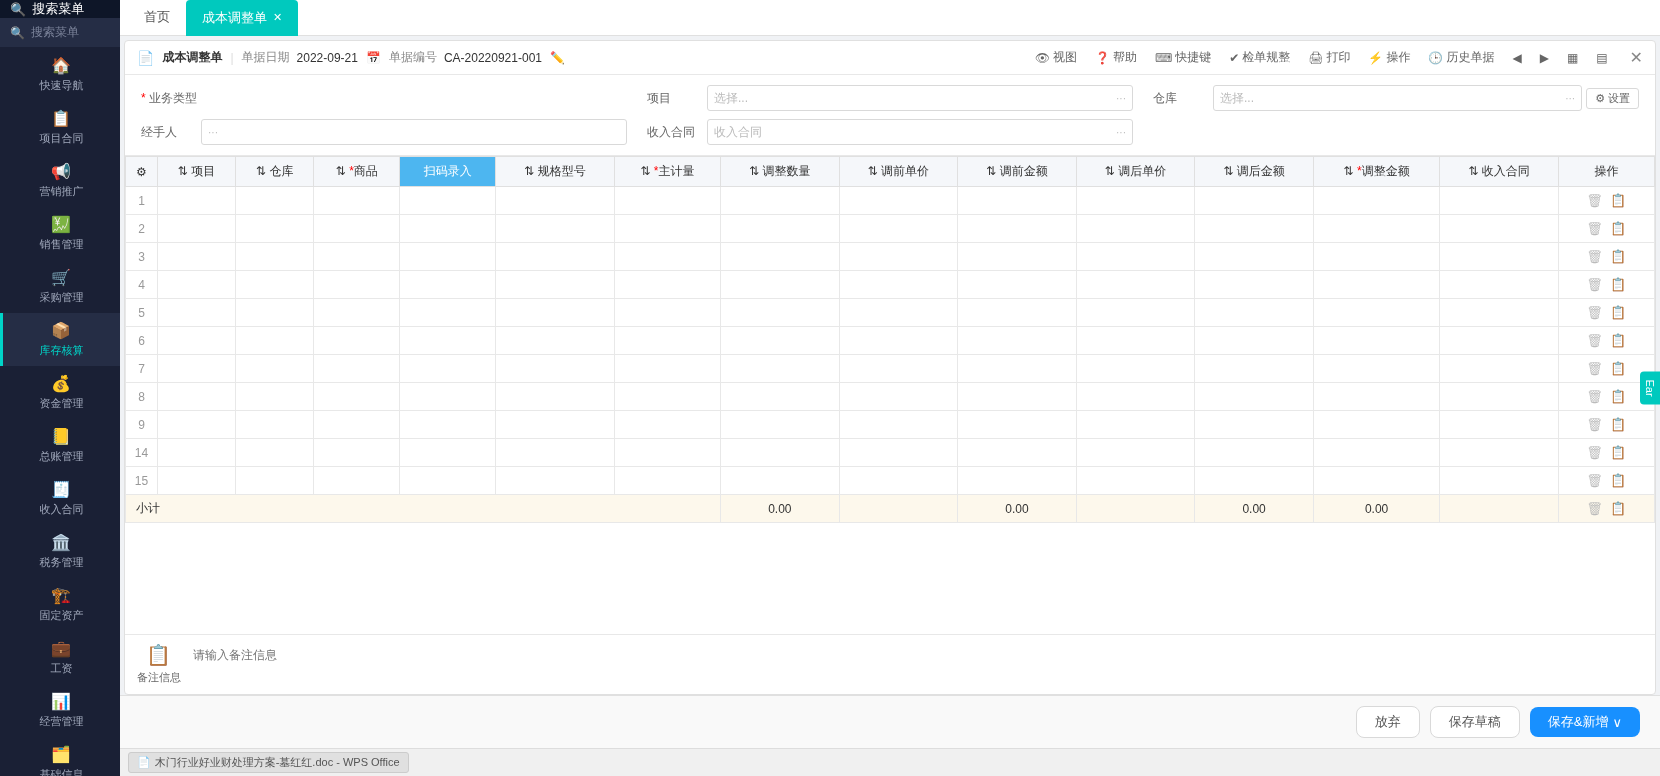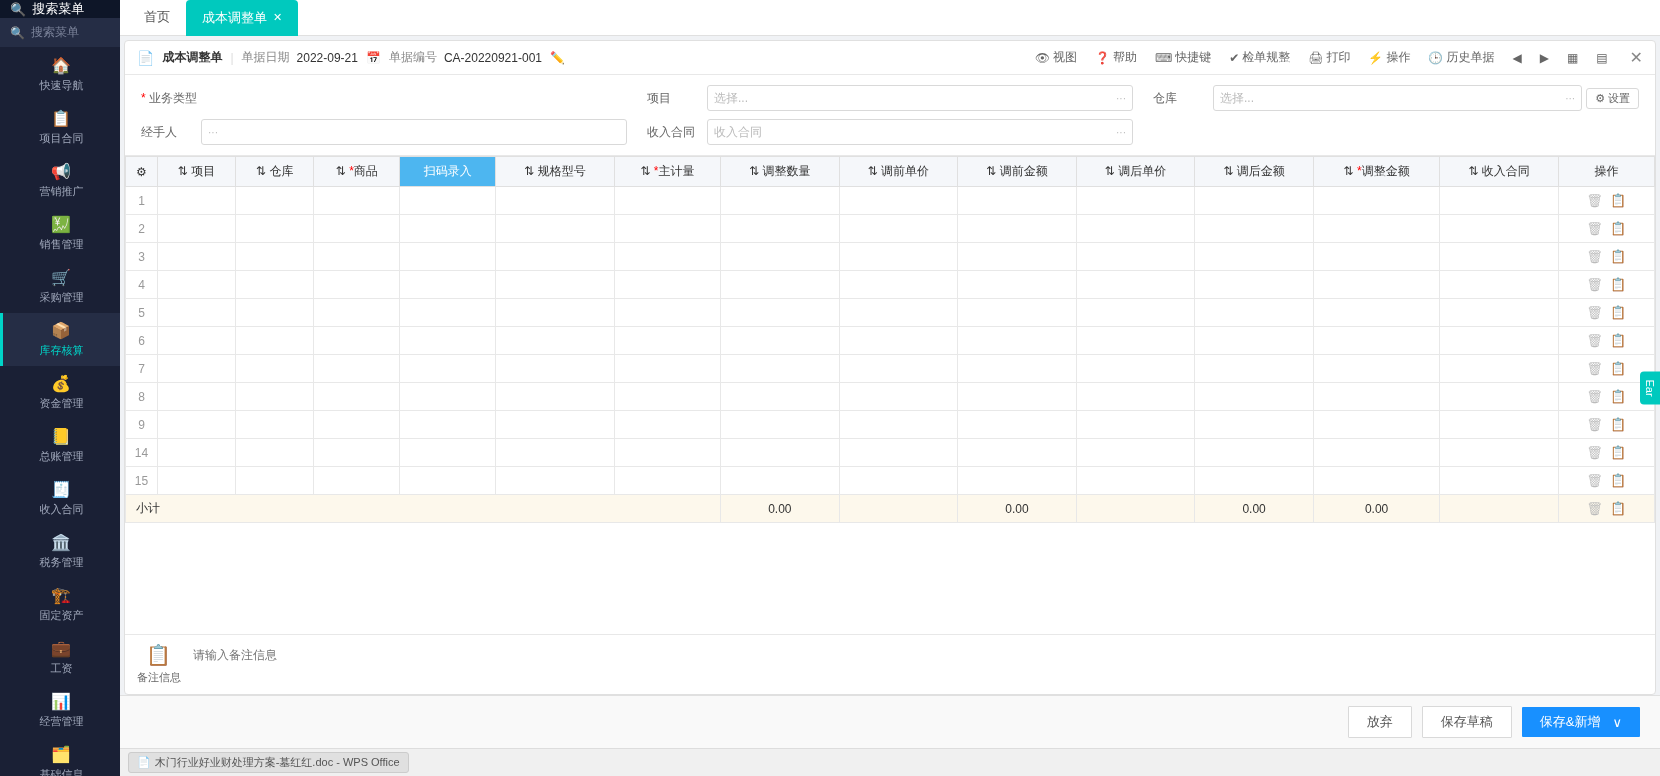--- a/index.html
+++ b/index.html
@@ -249,42 +249,42 @@
       background: #f9f9f9;
       border-top: 1px solid #e0e0e0;
       padding: 10px 20px;
       display: flex;
       justify-content: flex-end;
       gap: 10px;
       align-items: center;
     }
     .btn {
       padding: 6px 18px;
-      border-radius: 1px;
+      border-radius: 8px;
       border: none;
       cursor: pointer;
       font-size: 13px;
       font-family: inherit;
     }
     .btn-default {
       background: #fff;
       border: 1px solid #d9d9d9;
       color: #555;
     }
     .btn-secondary {
       background: #fff;
       border: 1px solid #d9d9d9;
       color: #555;
     }
     .btn-primary {
       background: #1890ff;
       color: #fff;
       display: flex;
       align-items: center;
-      gap: 12px;
+      gap: 4px;
     }
 
     
     .taskbar {
       background: #f0f0f0;
       height: 28px;
       display: flex;
       align-items: center;
       padding: 0 8px;
       border-top: 1px solid #ddd;

